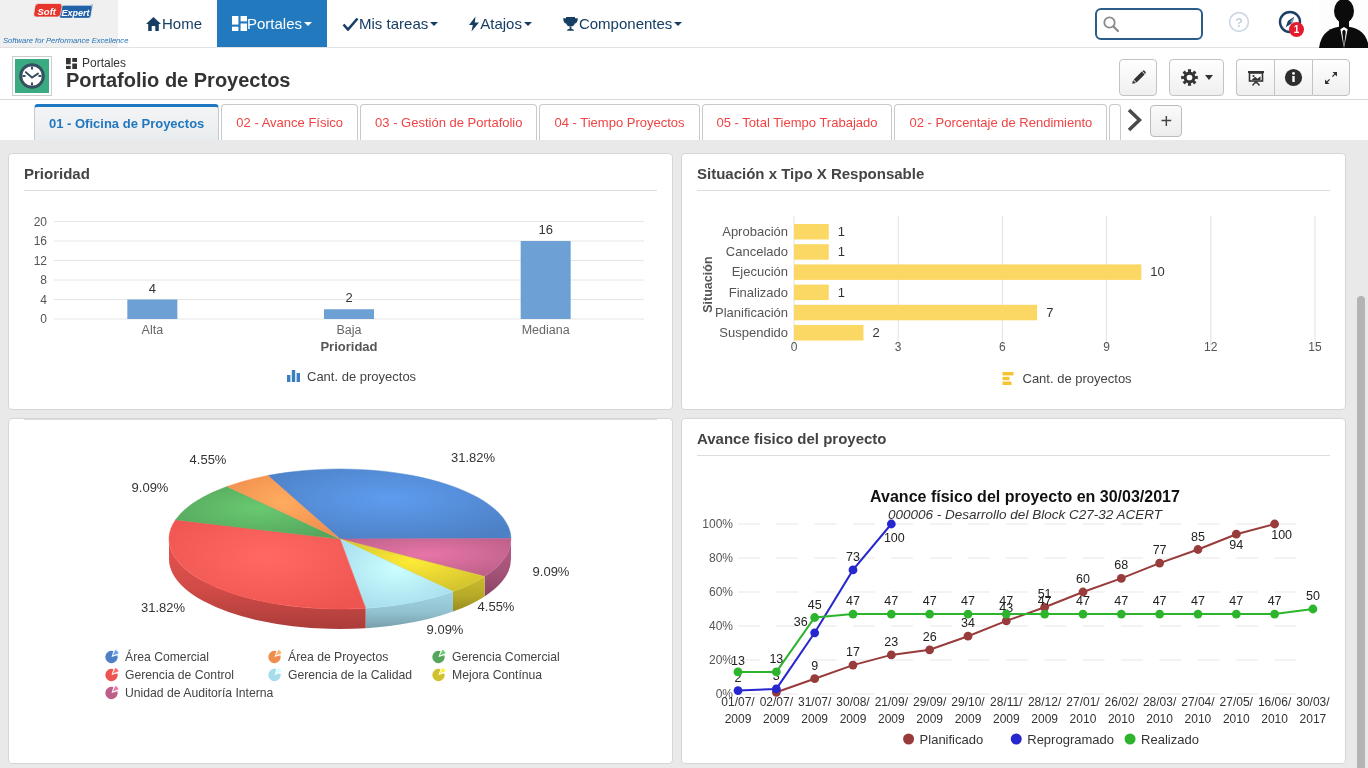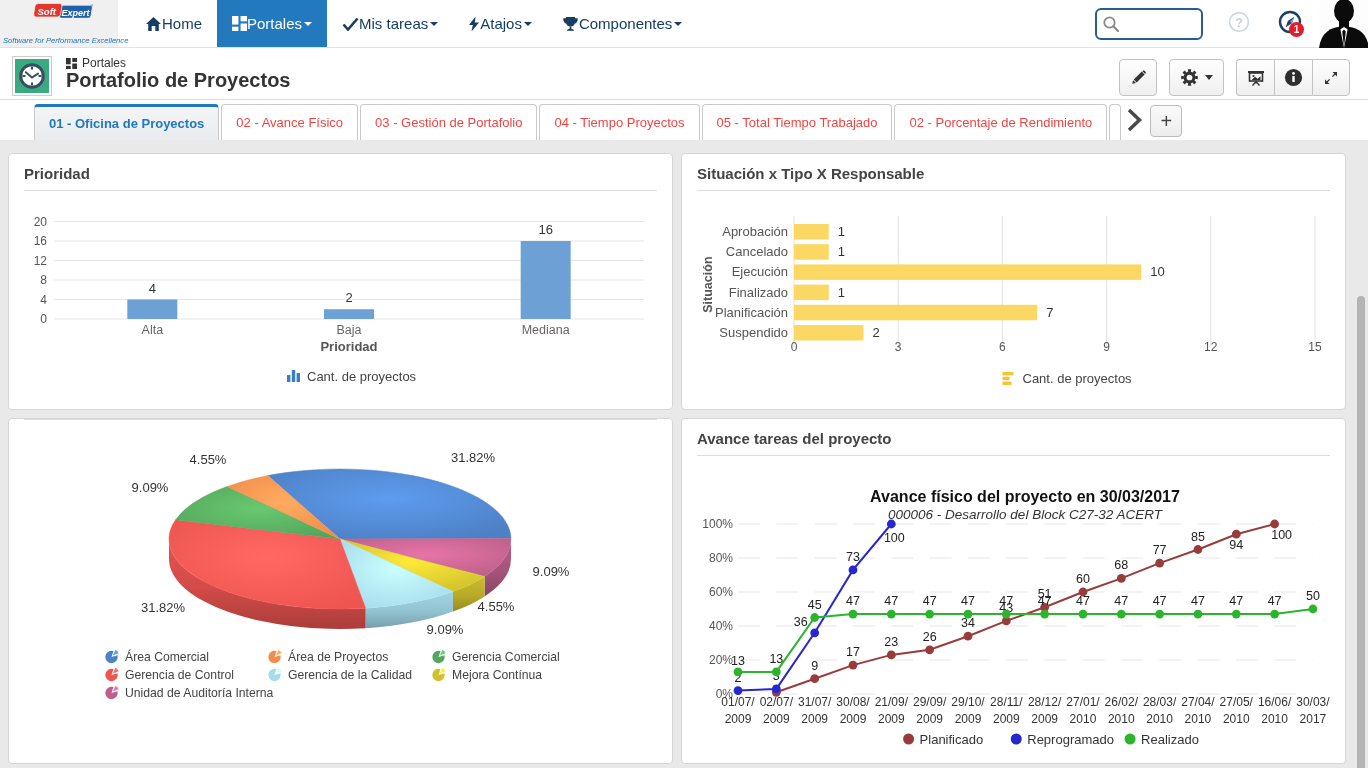--- a/index.html
+++ b/index.html
@@ -475,21 +475,21 @@
             </g>
             <g>
               <path d="M102.5,273 L108.45854371752678,271.2865949789025 A6.2,6.2 0 1 1 104.45499864685067,267.1162953599954 Z" fill="#bd6089"></path>
               <path d="M103.8,271.5 L106.4143196216586,265.65831078233265 A6.4,6.4 0 0 1 109.74345366768966,269.1261089957569 Z" fill="#ec78ab"></path>
               <text x="116" y="277" font-size="12.2" fill="#444" text-anchor="start">Unidad de Auditoría Interna</text>
             </g>
           </svg>
         </div>
       </div>
       <div class="panel">
-        <div class="panel-title">Avance tareas del proyecto</div>
+        <div class="panel-title">Avance fisico del proyecto</div>
         <div class="panel-rule"></div>
         <div class="panel-body">
           <svg width="663" height="309">
             <text x="343" y="46" font-size="16" fill="#111" text-anchor="middle" font-weight="bold">Avance físico del proyecto en 30/03/2017</text>
             <text x="343" y="63" font-size="13.5" fill="#333" text-anchor="middle" font-style="italic">000006 - Desarrollo del Block C27-32 ACERT</text>
             <line x1="56" y1="238" x2="630.9499999999999" y2="238" stroke="#e7e7ec" stroke-width="1" stroke-dasharray="22 16.3"></line>
             <text x="51" y="242" font-size="12" fill="#555" text-anchor="end">0%</text>
             <line x1="56" y1="204" x2="630.9499999999999" y2="204" stroke="#e7e7ec" stroke-width="1" stroke-dasharray="22 16.3"></line>
             <text x="51" y="208" font-size="12" fill="#555" text-anchor="end">20%</text>
             <line x1="56" y1="170" x2="630.9499999999999" y2="170" stroke="#e7e7ec" stroke-width="1" stroke-dasharray="22 16.3"></line>

